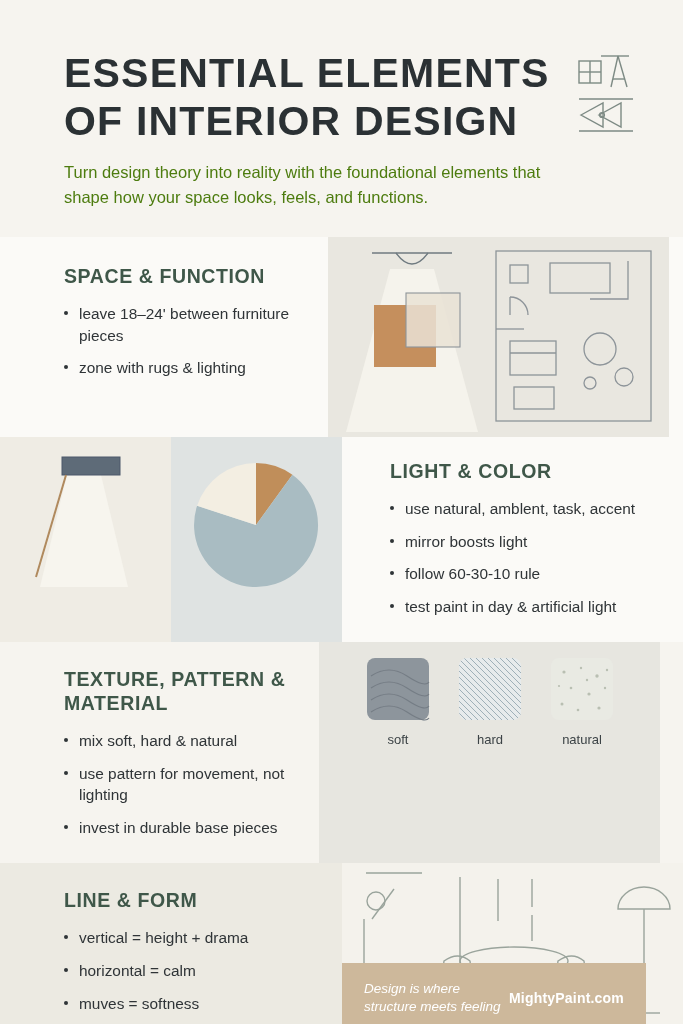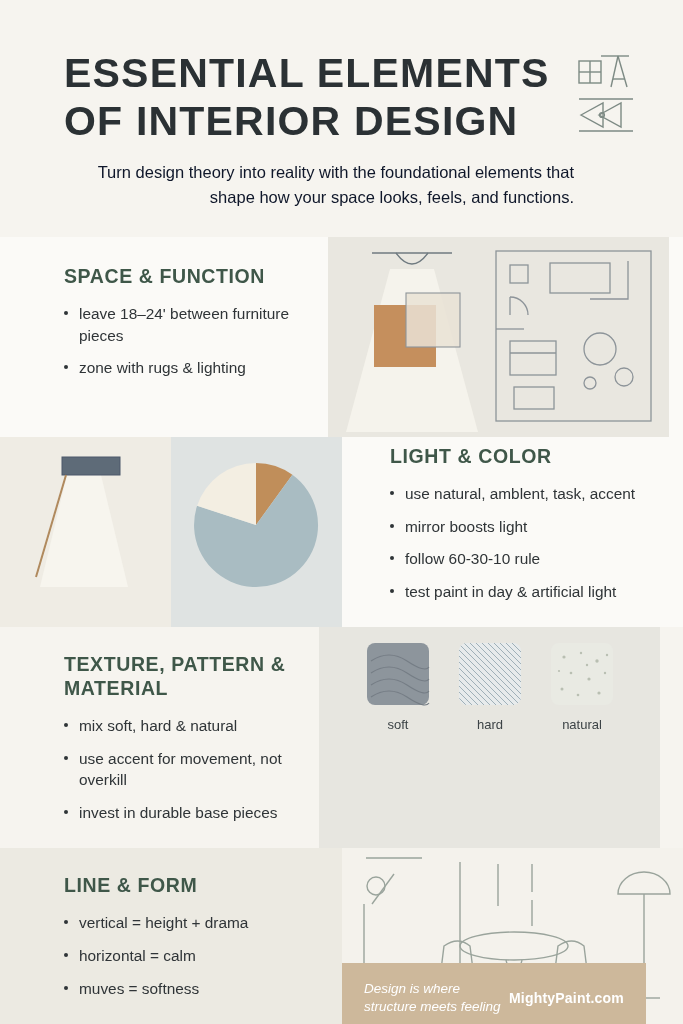--- a/index.html
+++ b/index.html
@@ -26,24 +26,23 @@
     letter-spacing:1.2px;
     font-weight:700;
     color:#2b3134;
     margin:0 0 14px 0;
     max-width:530px;
     text-transform:uppercase;
   }
   .subtitle{
     font-size:16.5px;
     line-height:1.55;
-    color:#0f172a;
+    color:#4d7c0f;
     max-width:510px;
     margin:0;
-    text-align:right;
   }
   .header-mark{
     position:absolute;
     right:44px;
     top:44px;
     width:62px;height:96px;
   }
 
   
   .row{display:flex;width:683px;}
@@ -77,21 +76,21 @@
   }
 
   
   .sec1{background:#fbfaf7;}
   .sec1 .text-cell{width:328px;background:#fbfaf7;padding-top:28px;}
   .sec1 .art-cell{width:341px;background:#e9e7e0;}
 
   
   .sec2 .art-left{width:171px;background:#efece4;}
   .sec2 .art-mid{width:171px;background:#dfe3e2;}
-  .sec2 .text-cell{width:341px;background:#fbfaf7;padding-left:48px;padding-top:8px;}
+  .sec2 .text-cell{width:341px;background:#fbfaf7;padding-left:48px;padding-top:23px;}
 
   
   .sec3 .text-cell{width:319px;background:#f6f4ef;padding-top:26px;}
   .sec3 .art-cell{width:341px;background:#e7e6e0;}
 
   
   .sec4{position:relative;}
   .sec4 .text-cell{width:342px;background:#eceae2;padding-top:26px;padding-bottom:10px;}
   .sec4 .art-cell{width:341px;background:#f4f2ec;}
 
@@ -226,21 +225,21 @@
         <li>test paint in day &amp; artificial light</li>
       </ul>
     </div>
   </div>
 
   <div class="row sec3">
     <div class="cell text-cell">
       <h2 class="sec-title">TEXTURE, PATTERN &amp; MATERIAL</h2>
       <ul class="bullets">
         <li>mix soft, hard &amp; natural</li>
-        <li>use accent for movement, not overkill</li>
+        <li>use pattern for movement, not lighting</li>
         <li>invest in durable base pieces</li>
       </ul>
     </div>
     <div class="cell art-cell">
       <svg width="341" height="130" viewBox="0 0 341 130">
         <defs>
           <pattern id="hard-p" width="12" height="12" patternUnits="userSpaceOnUse">
             <path d="M0 9 L3 12 M0 3 L9 12 M3 0 L12 9 M9 0 L12 3" stroke="#9fb0b8" stroke-width="1"></path>
           </pattern>
         </defs>

